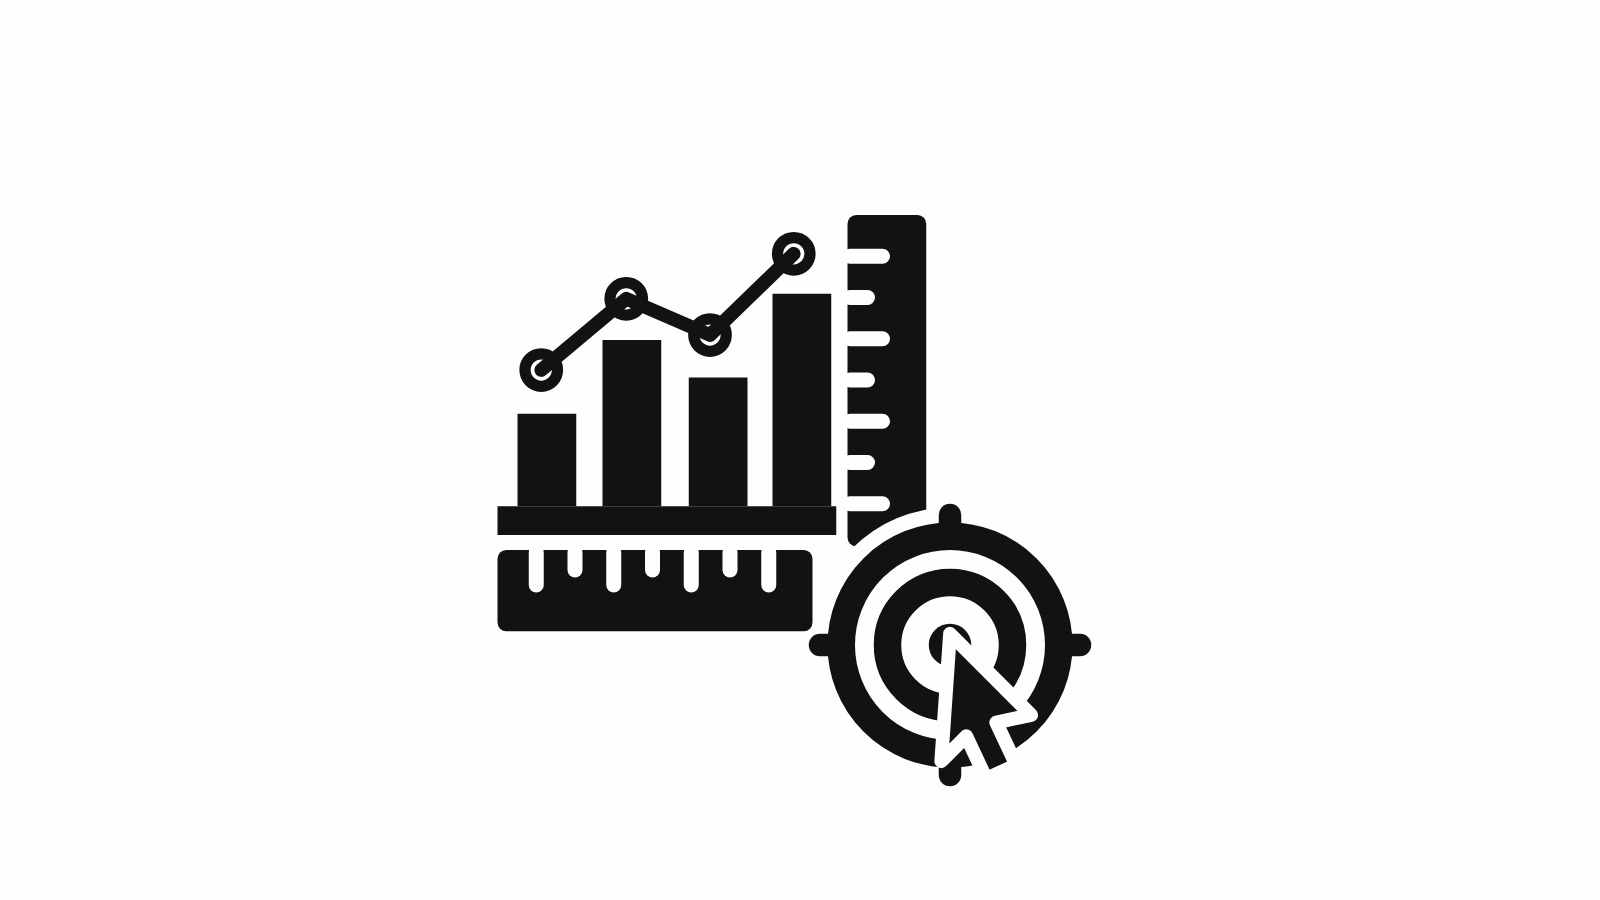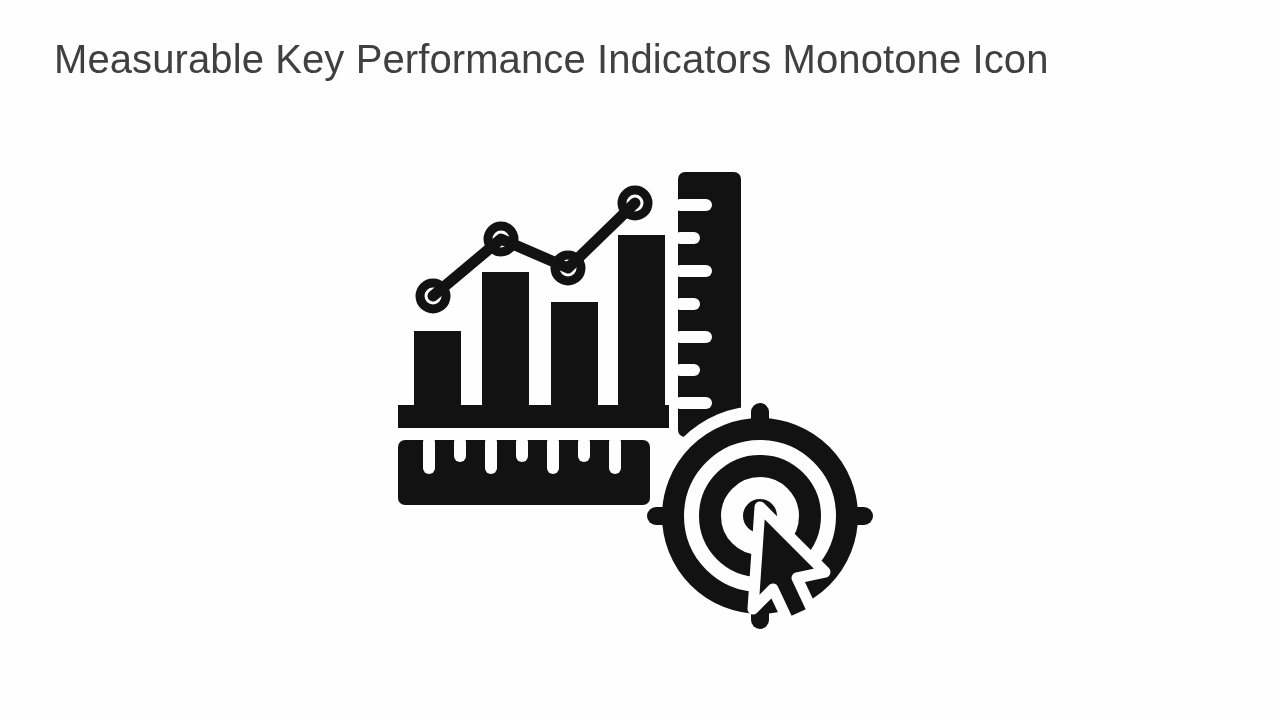--- a/index.html
+++ b/index.html
@@ -43,21 +43,20 @@
     display: block;
     width: 1280px;
     height: 560px;
   }
 </style>
 </head>
 <body>
 
 <div id="slide">
 
-  <div id="slide-title">Measurable Key Performance Indicators Monotone Icon</div>
 
   <div id="icon-wrap">
     <svg id="kpi-icon" viewBox="0 0 1280 560" xmlns="http://www.w3.org/2000/svg">
 
       <g fill="#121212">
         <rect x="414" y="211" width="47" height="74"></rect>
         <rect x="482" y="152" width="47" height="133"></rect>
         <rect x="551" y="182" width="47" height="103"></rect>
         <rect x="618" y="115" width="47" height="170"></rect>
         <rect x="398" y="285" width="271" height="23"></rect>

